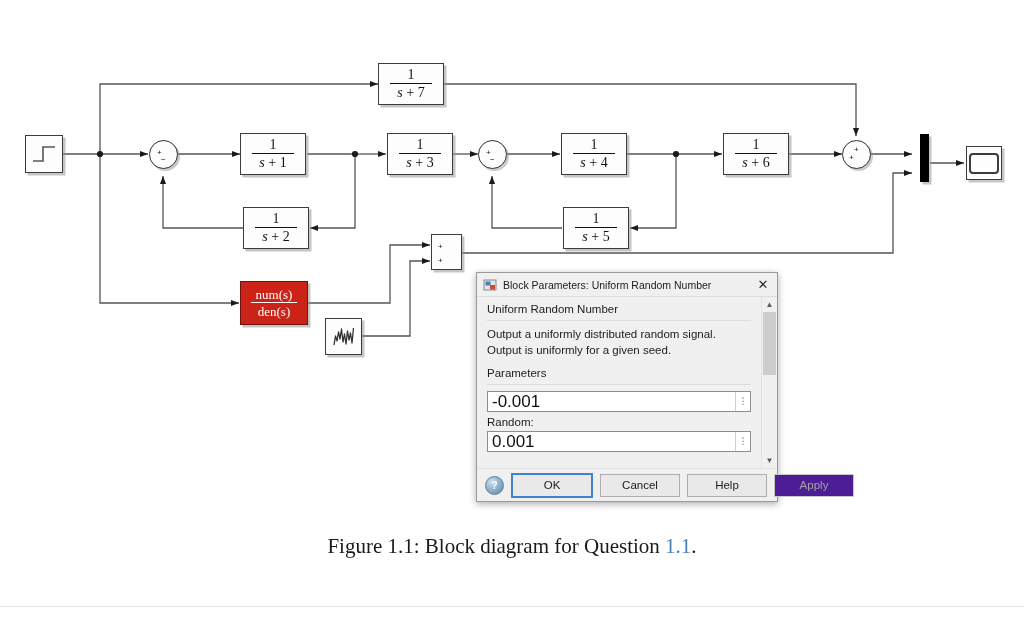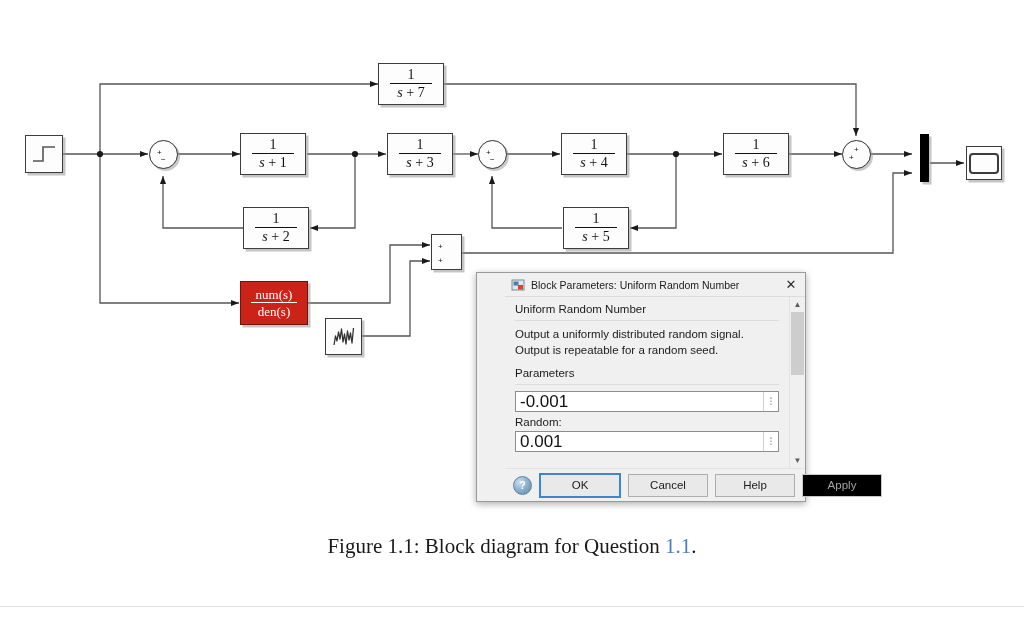--- a/index.html
+++ b/index.html
@@ -63,21 +63,21 @@
     font-family:"Liberation Serif", serif;font-size:21px;color:#1a1a1a;
   }
   .caption .lnk{color:#4a7ebb;}
 
   
   #dialog{
     position:absolute;left:476px;top:272px;width:300px;height:228px;
     background:#f0f0f0;border:1px solid #999a9c;
     box-shadow:0 2px 7px rgba(0,0,0,.33);
     font-family:"Liberation Sans", sans-serif;
-    display:flex;flex-direction:column;padding-left:28px;
+    display:flex;flex-direction:column;
   }
   .dlg-title{
     height:23px;background:#f0f0f0;display:flex;align-items:center;
     padding:0 0 0 6px;border-bottom:1px solid #dcdcdc;flex:none;
   }
   .dlg-ico{width:14px;height:14px;flex:none;margin-right:6px;position:relative;}
   .dlg-title-text{font-size:10.5px;color:#1b1b1b;flex:1;white-space:nowrap;overflow:hidden;}
   .dlg-close{
     width:28px;height:22px;display:flex;align-items:center;justify-content:center;
     font-size:13px;color:#2b2b2b;flex:none;
@@ -115,21 +115,21 @@
   .help-orb{width:17px;height:17px;border-radius:50%;
     background:radial-gradient(circle at 33% 30%,#cfe0ef 0%,#8fb4d0 45%,#5e86a6 100%);
     border:1px solid #65809a;color:#fff;font-size:10px;font-weight:bold;
     display:flex;align-items:center;justify-content:center;flex:none;}
   .btn{
     height:21px;min-width:62px;padding:0 8px;background:#e9e9e9;border:1px solid #adadad;
     font-family:"Liberation Sans",sans-serif;font-size:11.5px;color:#1b1b1b;
     display:flex;align-items:center;justify-content:center;cursor:default;
   }
   .btn.primary{border:2px solid #3f84d2;background:#e9e9e9;}
-  .btn.disabled{color:#a3a3a3;border-color:#c8c8c8;background:#000000;}
+  .btn.disabled{color:#a3a3a3;border-color:#c8c8c8;background:#4c1d95;}
 </style>
 </head>
 <body>
 
 <div id="page">
 
   <div id="diagram">
 
     <svg id="wires" viewBox="0 0 1024 520">
       <defs>
@@ -303,21 +303,21 @@
       </div>
 
       <div class="dlg-body">
         <div class="dlg-content">
 
           <div class="dlg-h">Uniform Random Number</div>
           <div class="dlg-sep"></div>
 
           <div class="dlg-desc">
             <div>Output a uniformly distributed random signal.</div>
-            <div>Output is repeatable for a random seed.</div>
+            <div>Output is uniformly for a given seed.</div>
           </div>
 
           <div class="dlg-sec">Parameters</div>
           <div class="dlg-sep"></div>
 
           <div class="fieldrow">
             <input type="text" value="-0.001" style="">
             <span class="spin">⋮</span>
           </div>
 

